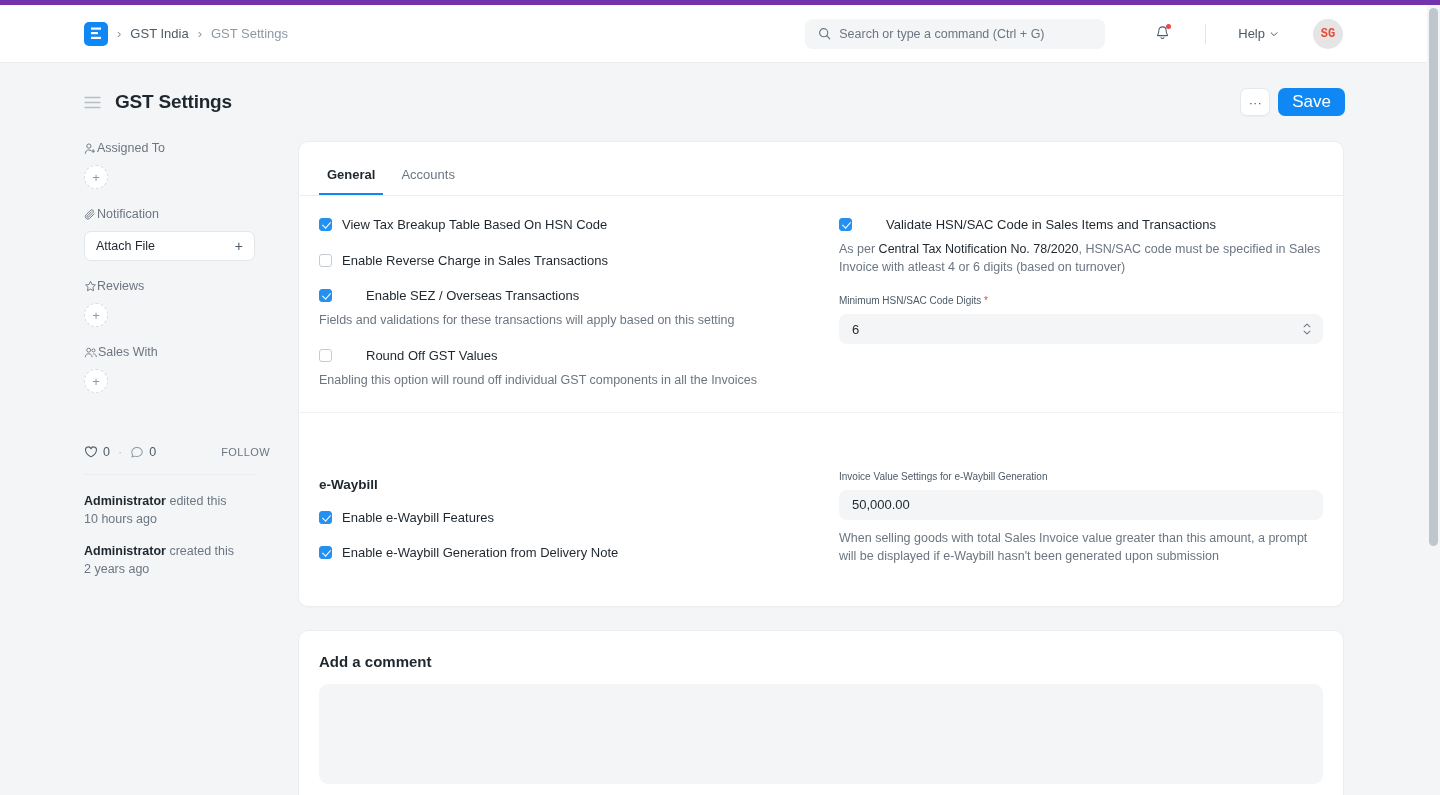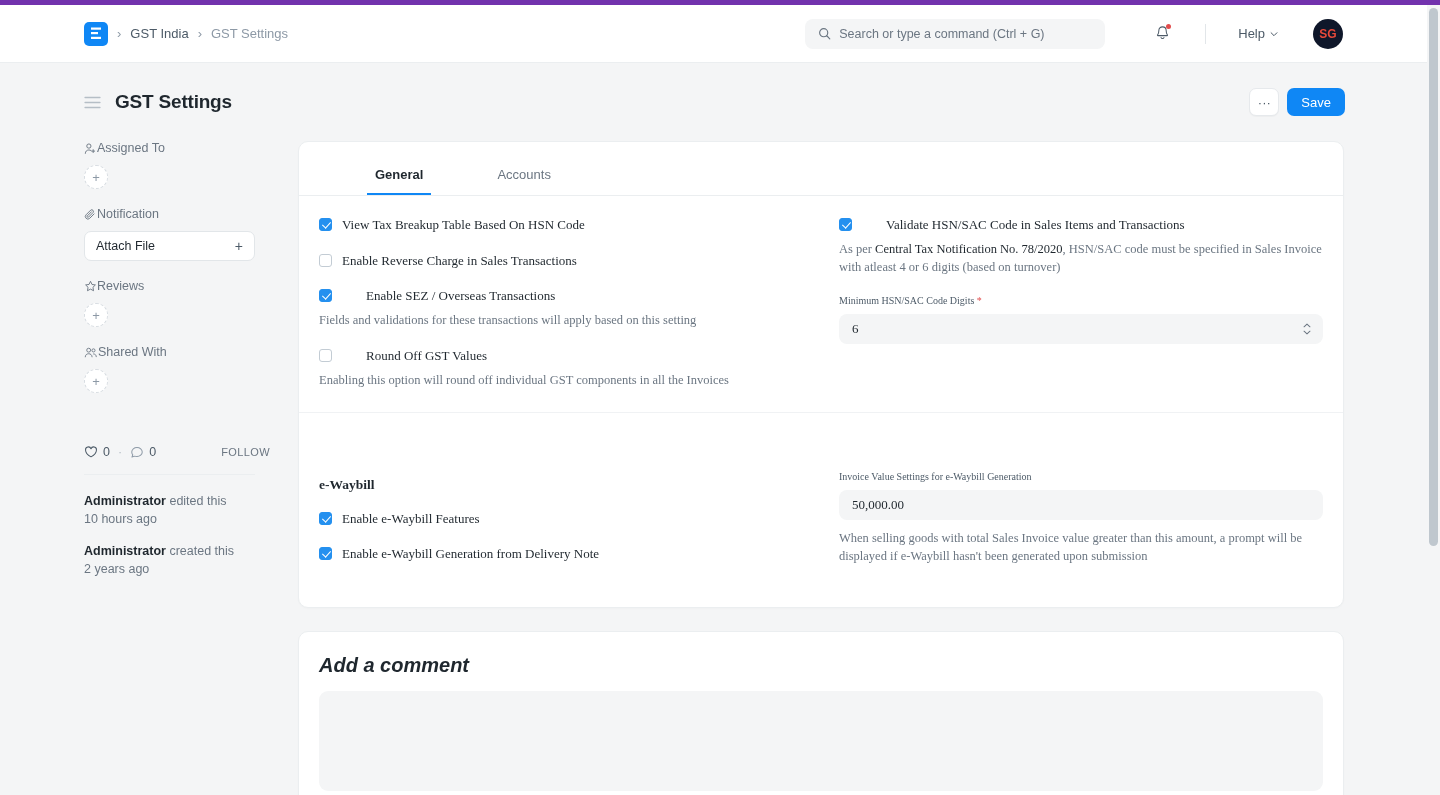--- a/index.html
+++ b/index.html
@@ -57,23 +57,23 @@
     width: 5px; height: 5px; border-radius: 50%; background: #e24c4c;
   }
   .nav-divider { width:1px; height:20px; background:#e2e6e9; margin:0 16px; }
   .help {
     display: flex; align-items: center; gap: 4px;
     font-size: 13px; color: #4c5a67; cursor: pointer;
   }
   #avatar {
     margin-left: 18px;
     width: 30px; height: 30px; border-radius: 50%;
-    background: #0f172a; color: #e8493a;
+    background: #e5e5e5; color: #e8493a;
     font-size: 12px; font-weight: 600;
-    display: flex; align-items: center; justify-content: center;
+    display: flex; align-items: center; justify-content: center; font-family: Liberation Mono, monospace;
   }
 
   
   #page-head {
     position: absolute; top: 63px; left: 0;
     width: 1427px; height: 78px;
     display: flex; align-items: center;
   }
   .head-left { display: flex; align-items: center; gap: 14px; padding-left: 84px; }
   #page-title { font-size: 19px; font-weight: 700; color: #1f272e; letter-spacing: -0.2px; }
@@ -81,21 +81,21 @@
   #menu-button {
     width: 30px; height: 28px; border-radius: 7px;
     background: #ffffff; border: 1px solid #e6e9ec;
     display: flex; align-items: center; justify-content: center;
     color: #4c5a67; font-size: 13px; cursor: pointer;
     box-shadow: 0 1px 1px rgba(0,0,0,.03);
   }
   #save-button {
     height: 28px; padding: 0 14px; border-radius: 7px;
     background: #0f87f5; color: #fff; border: none;
-    font-size: 13px; font-family: inherit; cursor: pointer;
+    font-size: 17px; font-family: inherit; cursor: pointer;
     display:flex; align-items:center;
   }
 
   
   #sidebar {
     position: absolute; top: 141px; left: 84px;
     width: 186px;
     font-size: 12.5px;
   }
   .side-section { margin-bottom: 18px; }
@@ -141,25 +141,24 @@
   }
   #form-card { width: 1046px; }
   #tabs {
     height: 54px; border-bottom: 1px solid #ebeef0;
     display: flex; align-items: flex-end; padding: 0 20px; gap: 10px;
   }
   .tab {
     font-size: 13px; padding: 0 8px 11px 8px;
     color: #6b7682; cursor: pointer;
     border-bottom: 2px solid transparent;
-    margin-left: 48px;
   }
   .tab.active { color: #1f272e; font-weight: 700; border-bottom-color: #0f87f5; }
 
-  .section { display: flex; padding: 20px 20px 22px 20px; font-family: Liberation Serif, serif; }
+  .section { display: flex; padding: 20px 20px 22px 20px; }
   .col { width: 50%; padding-right: 18px; }
   .col.right { padding-left: 18px; padding-right: 0; }
   .section-divider { height: 1px; background: #f0f2f4; }
 
   .cb-row { display: flex; align-items: flex-start; gap: 10px; margin-bottom: 18px; }
   .cb-row.tight { margin-bottom: 6px; gap: 34px; }
   .cbox {
     width: 13px; height: 13px; border-radius: 3px; margin-top: 2px;
     border: 1px solid #c3ccd4; background: #fff; flex: none;
     cursor: pointer; position: relative;
@@ -188,21 +187,21 @@
   }
   .ctrl.select { cursor: pointer; }
   .stepper {
     position: absolute; right: 12px; top: 50%; transform: translateY(-50%);
     display: flex; flex-direction: column; gap: 2px; color: #6b7682;
   }
   .section-title { font-size: 13.5px; font-weight: 700; color: #1f272e; margin-bottom: 17px; margin-top: 43px; }
 
   
   #comment-card { width: 1046px; margin-top: 23px; padding: 22px 20px 20px 20px; }
-  #comment-title { font-size: 20px; font-weight: 700; color: #1f272e; margin-bottom: 14px; font-style: italic; }
+  #comment-title { font-size: 15px; font-weight: 700; color: #1f272e; margin-bottom: 14px; }
   #comment-box {
     height: 100px; background: #f4f5f6; border-radius: 9px; cursor: text;
   }
   #comment-hint { font-size: 12px; color: #6b7682; margin-top: 15px; }
 
   
   #scrollbar-track {
     position: absolute; top: 5px; right: 0; width: 13px; height: 790px;
     background: #f4f5f6;
   }
@@ -316,21 +315,21 @@
   </div>
 
   <div class="side-section">
     <div class="side-head">
       <svg width="14" height="13" viewBox="0 0 18 16">
         <circle cx="6" cy="5" r="2.5" fill="none" stroke="#6b7682" stroke-width="1.15"></circle>
         <circle cx="12.2" cy="5.3" r="2" fill="none" stroke="#6b7682" stroke-width="1.15"></circle>
         <path d="M1.6 13.6c0-2.5 2-4 4.4-4s4.4 1.5 4.4 4" fill="none" stroke="#6b7682" stroke-width="1.15" stroke-linecap="round"></path>
         <path d="M12.3 9.8c2 .1 3.5 1.4 3.5 3.6" fill="none" stroke="#6b7682" stroke-width="1.15" stroke-linecap="round"></path>
       </svg>
-      <span>Shared With</span>
+      <span>Sales With</span>
     </div>
     <div class="round-add">+</div>
   </div>
 
   <div id="social-row">
     <div class="stat">
       <svg width="14" height="14" viewBox="0 0 16 16">
         <path d="M8 13.5S1.8 9.9 1.8 5.9A3.2 3.2 0 0 1 8 4.4a3.2 3.2 0 0 1 6.2 1.5c0 4-6.2 7.6-6.2 7.6z" fill="none" stroke="#4c5a67" stroke-width="1.15" stroke-linejoin="round"></path>
       </svg>
       <span>0</span>

